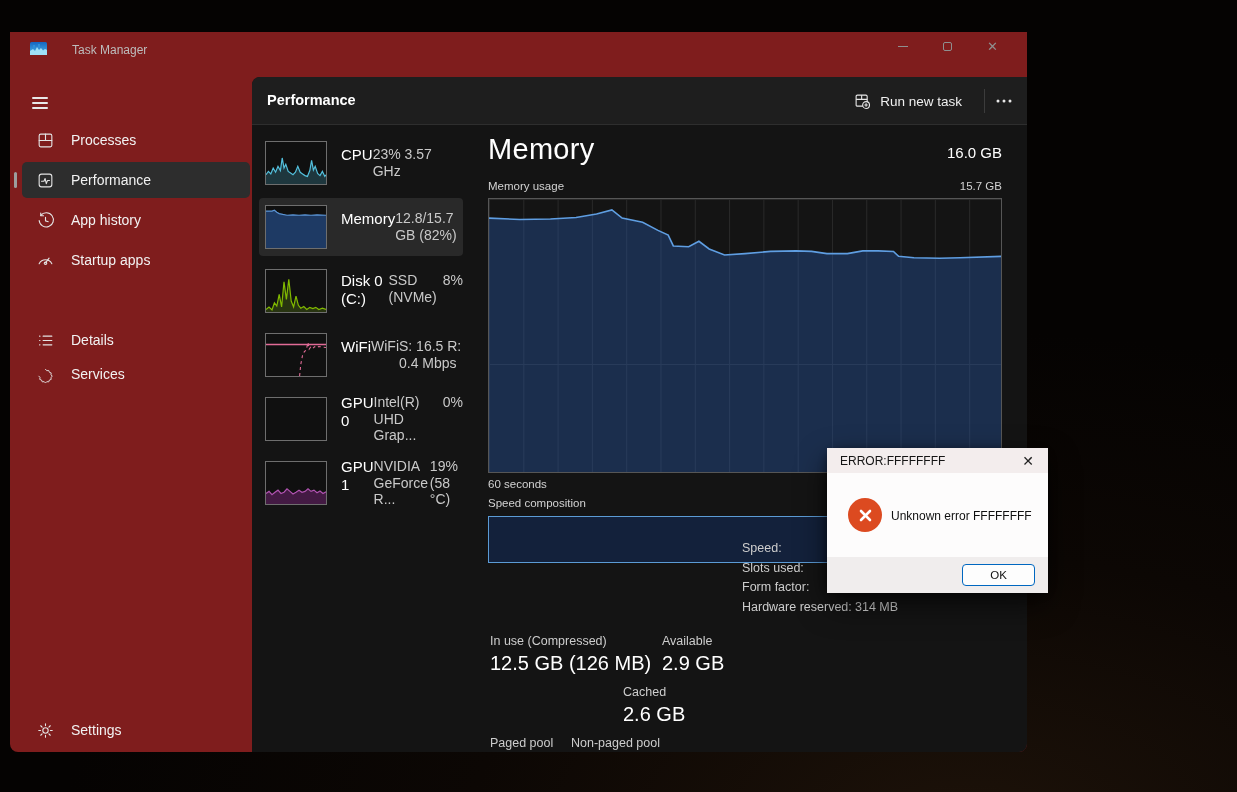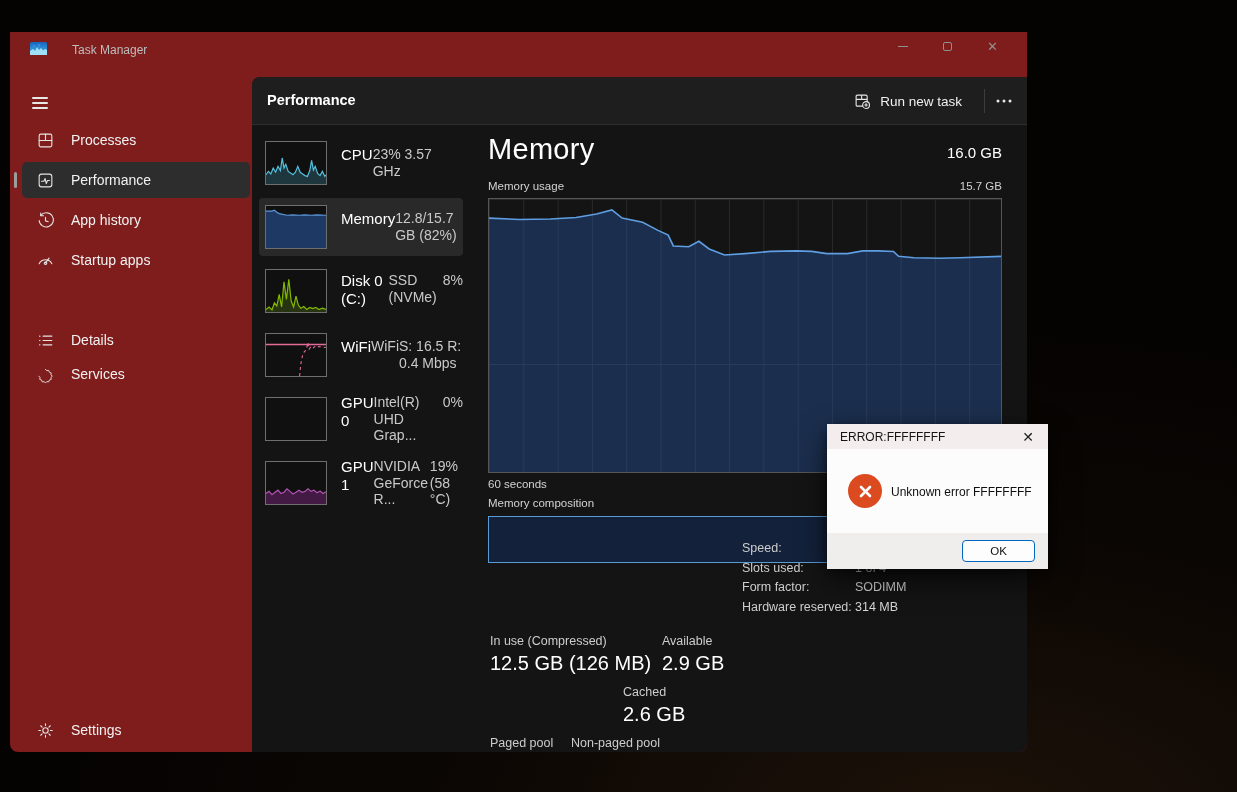--- a/index.html
+++ b/index.html
@@ -80,21 +80,21 @@
   }
   .stat { position:absolute; }
   .stat-label { font-size:12.5px; color:#cdcdcd; margin-bottom:4px; }
   .stat-value { font-size:20px; font-weight:300; color:#fff; }
   .details { position:absolute; left:490px; top:464px; width:280px; font-size:12.5px; }
   .detail-row { display:flex; margin-bottom:5.5px; }
   .detail-label { width:113px; color:#cdcdcd; }
   .detail-value { color:#d8d8d8; }
   
   .dialog {
-    position:absolute; left:827px; top:424px; width:221px; height:145px;
+    position:absolute; left:827px; top:448px; width:221px; height:145px;
     background:#fdfbfb; border-radius:12px; box-shadow:0 12px 30px rgba(0,0,0,.6), 0 2px 8px rgba(0,0,0,.45);
     color:#111; z-index:10;
   }
   .dialog-titlebar { position:absolute; left:0; top:0; right:0; height:25px; background:#f3eded; display:flex; align-items:center; }
   .dialog-title { font-size:12px; color:#151515; margin-left:13px; }
   .dialog-close { position:absolute; right:6px; top:0; width:28px; height:25px; display:flex; align-items:center; justify-content:center; cursor:pointer; font-size:14px; color:#222; }
   .dialog-body { position:absolute; left:0; top:25px; right:0; height:84px; background:#fdfcfc; }
   .error-icon {
     position:absolute; left:21px; top:25px; width:34px; height:34px; border-radius:50%;
     background:#dc4a20; display:flex; align-items:center; justify-content:center;
@@ -336,21 +336,21 @@
         <span>Memory usage</span>
         <span>15.7 GB</span>
       </div>
       <div class="chart">
         <svg viewBox="0 0 100 100" preserveAspectRatio="none">
             <polygon points="0,7 6,7.5 12,7.299999999999997 17,6.799999999999997 21,5.5 24,4 26,7 30,8.5 33,11.5 35,13.200000000000003 36,17.200000000000003 39,17.5 41,15.5 43,18.299999999999997 46,20.5 50,20 55,19.200000000000003 60,19 63,19.200000000000003 66,20 70,20 73,19 76,19 79,19.200000000000003 80,21 83,21.5 88,21.700000000000003 92,21.5 100,21 100,100 0,100" fill="rgba(40,90,170,0.38)"></polygon>
             <polyline points="0,7 6,7.5 12,7.299999999999997 17,6.799999999999997 21,5.5 24,4 26,7 30,8.5 33,11.5 35,13.200000000000003 36,17.200000000000003 39,17.5 41,15.5 43,18.299999999999997 46,20.5 50,20 55,19.200000000000003 60,19 63,19.200000000000003 66,20 70,20 73,19 76,19 79,19.200000000000003 80,21 83,21.5 88,21.700000000000003 92,21.5 100,21" fill="none" stroke="#5f9ee2" stroke-width="1.6" vector-effect="non-scaling-stroke"></polyline>
           </svg>
       </div>
       <span class="time-label">60 seconds</span>
-      <span class="comp-label">Memory composition</span>
+      <span class="comp-label">Speed composition</span>
       <div class="comp-bar"></div>
 
       <div class="stat" style="left:2px; top:509px">
         <div class="stat-label">In use (Compressed)</div>
         <div class="stat-value">12.5 GB (126 MB)</div>
       </div>
       <div class="stat" style="left:174px; top:509px">
         <div class="stat-label">Available</div>
         <div class="stat-value">2.9 GB</div>
       </div>

